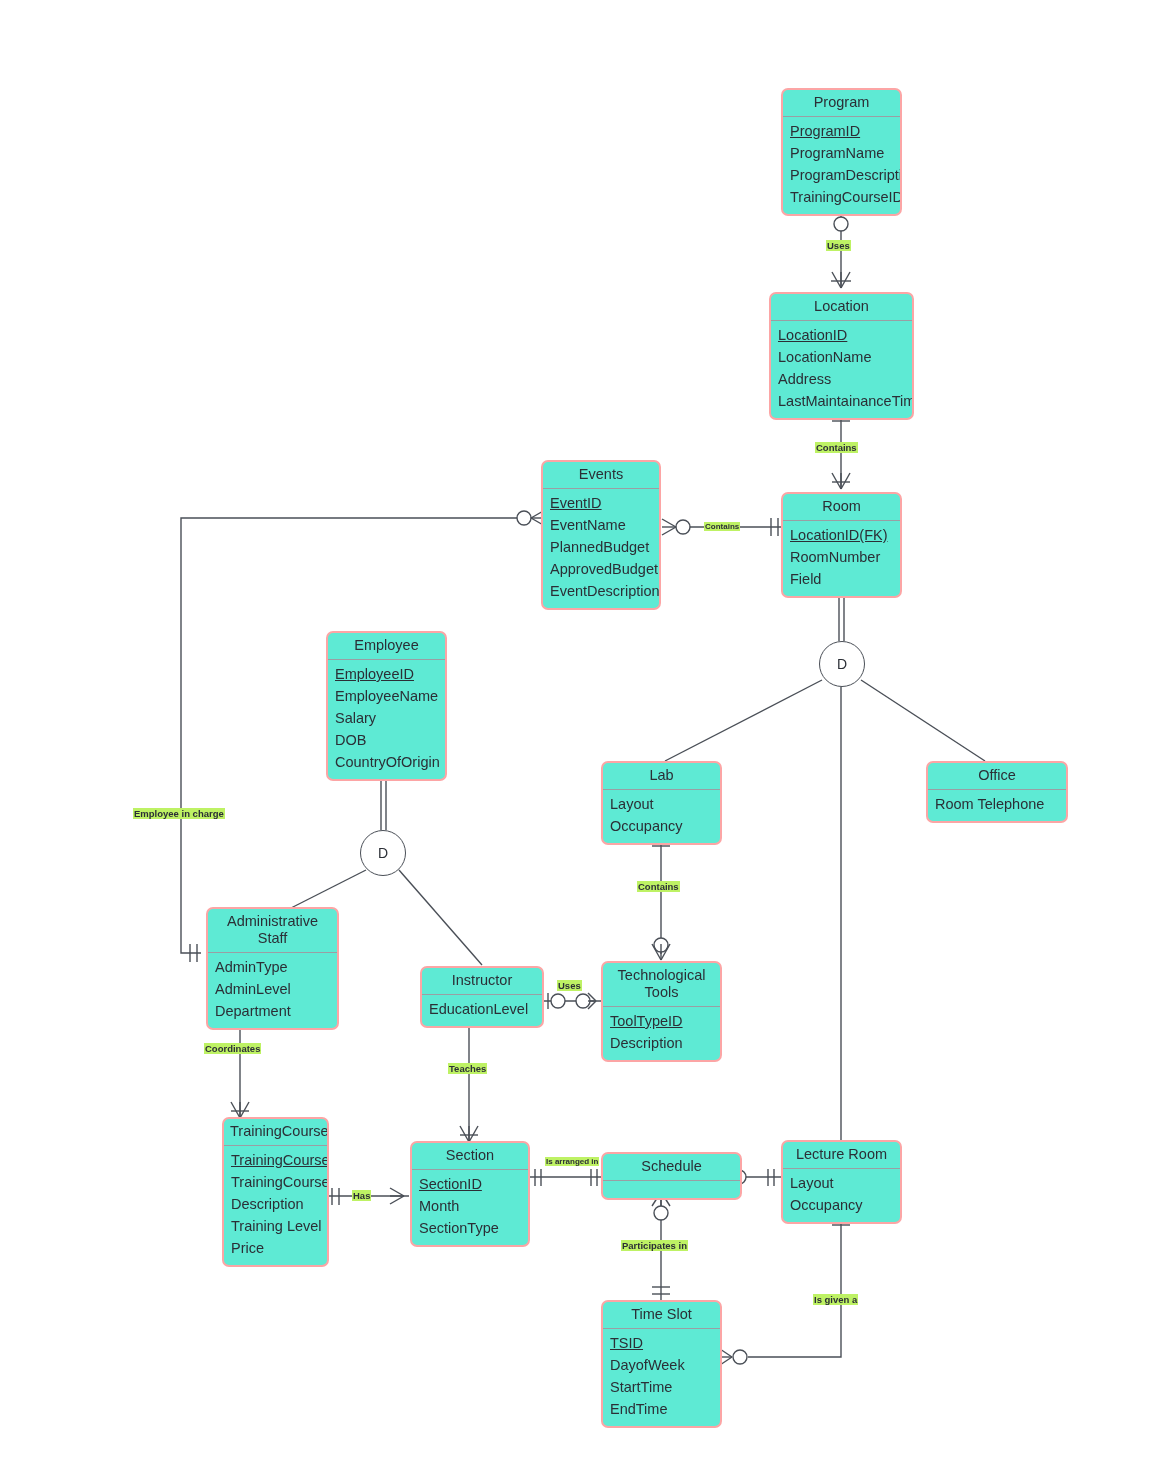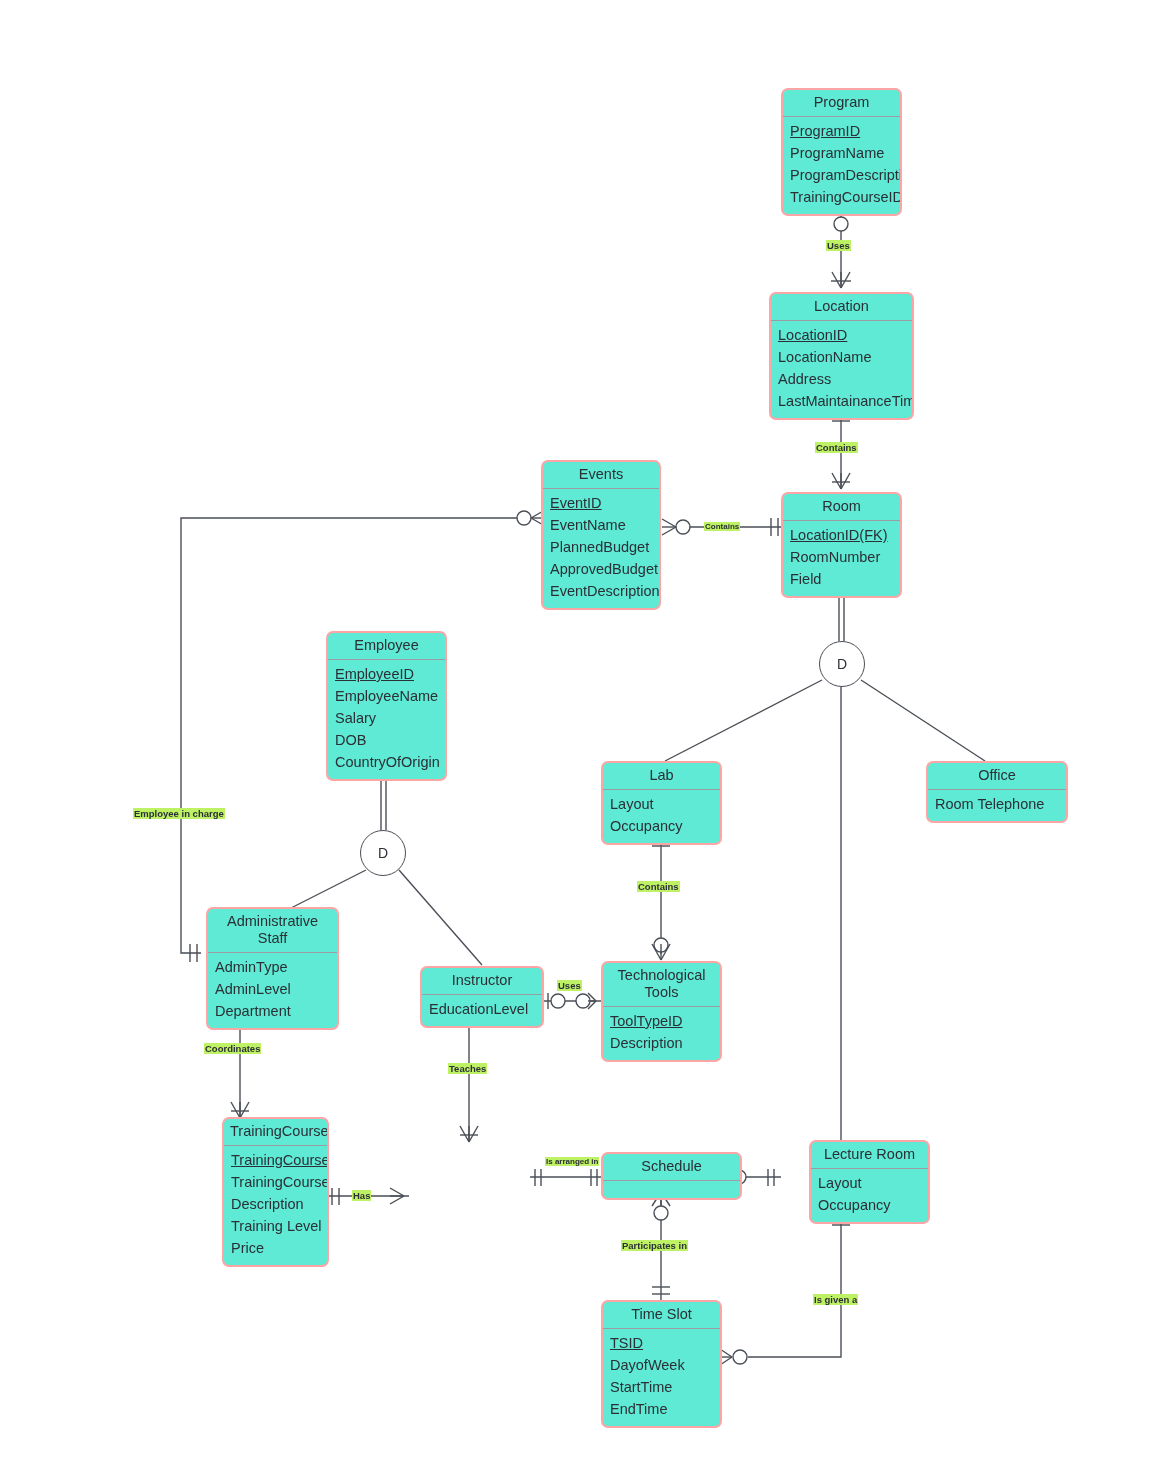--- a/index.html
+++ b/index.html
@@ -314,27 +314,35 @@
     <div class="ent-title">TrainingCourse</div>
     <div class="ent-body">
       <div class="attr pk">TrainingCourseID</div>
       <div class="attr">TrainingCourseName</div>
       <div class="attr">Description</div>
       <div class="attr">Training Level</div>
       <div class="attr">Price</div>
     </div>
   </div>
 
+  <div class="entity" style="left:410px; top:1141px; width:120px;">
+    <div class="ent-title">Section</div>
+    <div class="ent-body">
+      <div class="attr pk">SectionID</div>
+      <div class="attr">Month</div>
+      <div class="attr">SectionType</div>
+    </div>
+  </div>
 
   <div class="entity" style="left:601px; top:1152px; width:141px;">
     <div class="ent-title">Schedule</div>
     <div class="ent-body empty"></div>
   </div>
 
-  <div class="entity" style="left:809px; top:1140px; width:121px;">
+  <div class="entity" style="left:781px; top:1140px; width:121px;">
     <div class="ent-title">Lecture Room</div>
     <div class="ent-body">
       <div class="attr">Layout</div>
       <div class="attr">Occupancy</div>
     </div>
   </div>
 
   <div class="entity" style="left:601px; top:1300px; width:121px;">
     <div class="ent-title">Time Slot</div>
     <div class="ent-body">

